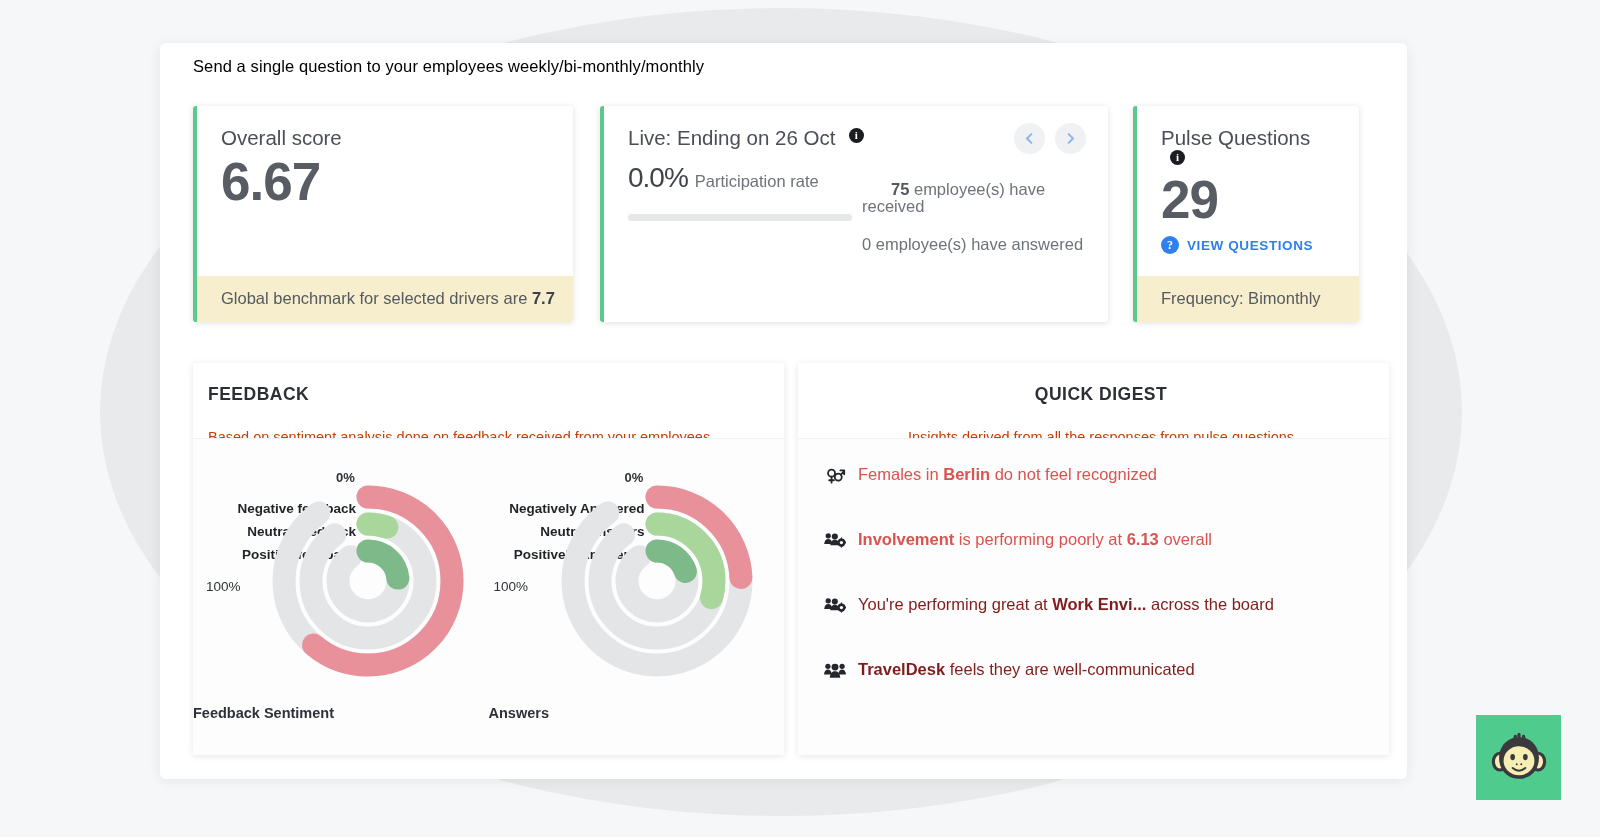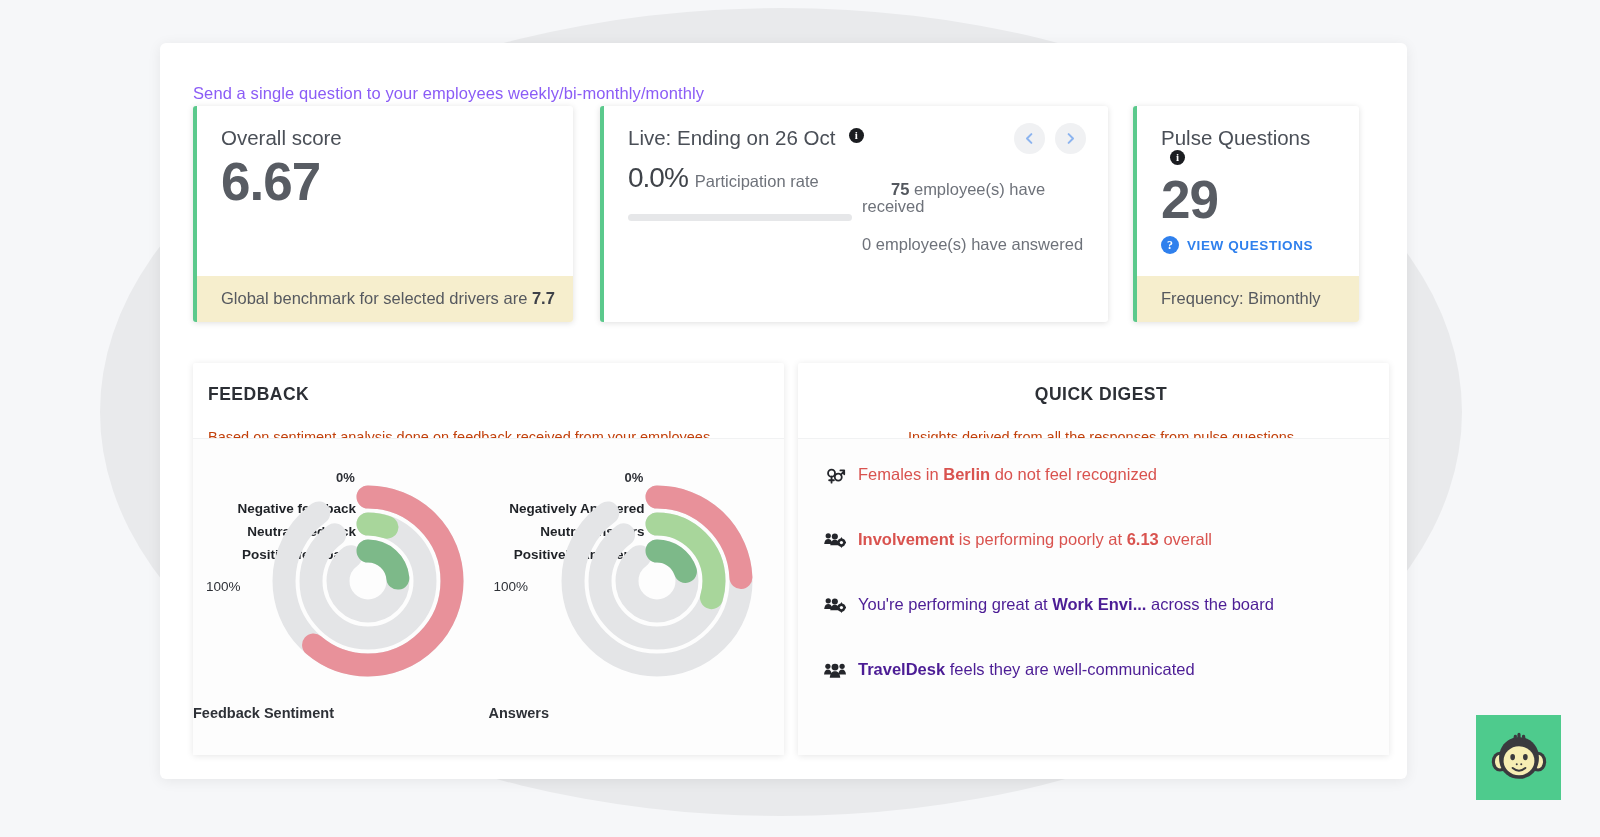--- a/index.html
+++ b/index.html
@@ -29,23 +29,22 @@
     background: #ffffff;
     border-radius: 6px;
     box-shadow: 0 2px 14px rgba(0,0,0,0.07);
     z-index: 1;
   }
 
   .panel-subtitle {
     position: absolute;
     left: 33px; top: 14px;
     font-size: 16.5px;
-    color: #8b5cf6;
+    color: #000000;
     letter-spacing: .1px;
-    margin-top: 27px;
   }
 
   
   .kpi-row {
     position: absolute;
     left: 33px; top: 63px;
     width: 1196px; height: 216px;
   }
   .kpi-card {
     position: absolute;
@@ -242,21 +241,21 @@
     flex: 0 0 26px;
     padding-top: 1px;
     color: #24262b;
   }
   .digest-text {
     margin-left: 10px;
     font-size: 16.5px;
     line-height: 1.2;
   }
   .digest-text.neg { color: #d9534f; }
-  .digest-text.pos { color: #4c1d95; }
+  .digest-text.pos { color: #7f1d1d; }
   .digest-text b { font-weight: bold; }
 
   
   .chat-widget {
     position: absolute;
     right: 39px; bottom: 37px;
     width: 85px; height: 85px;
     background: #4ecb8d;
     display: flex; align-items: center; justify-content: center;
     z-index: 5;

